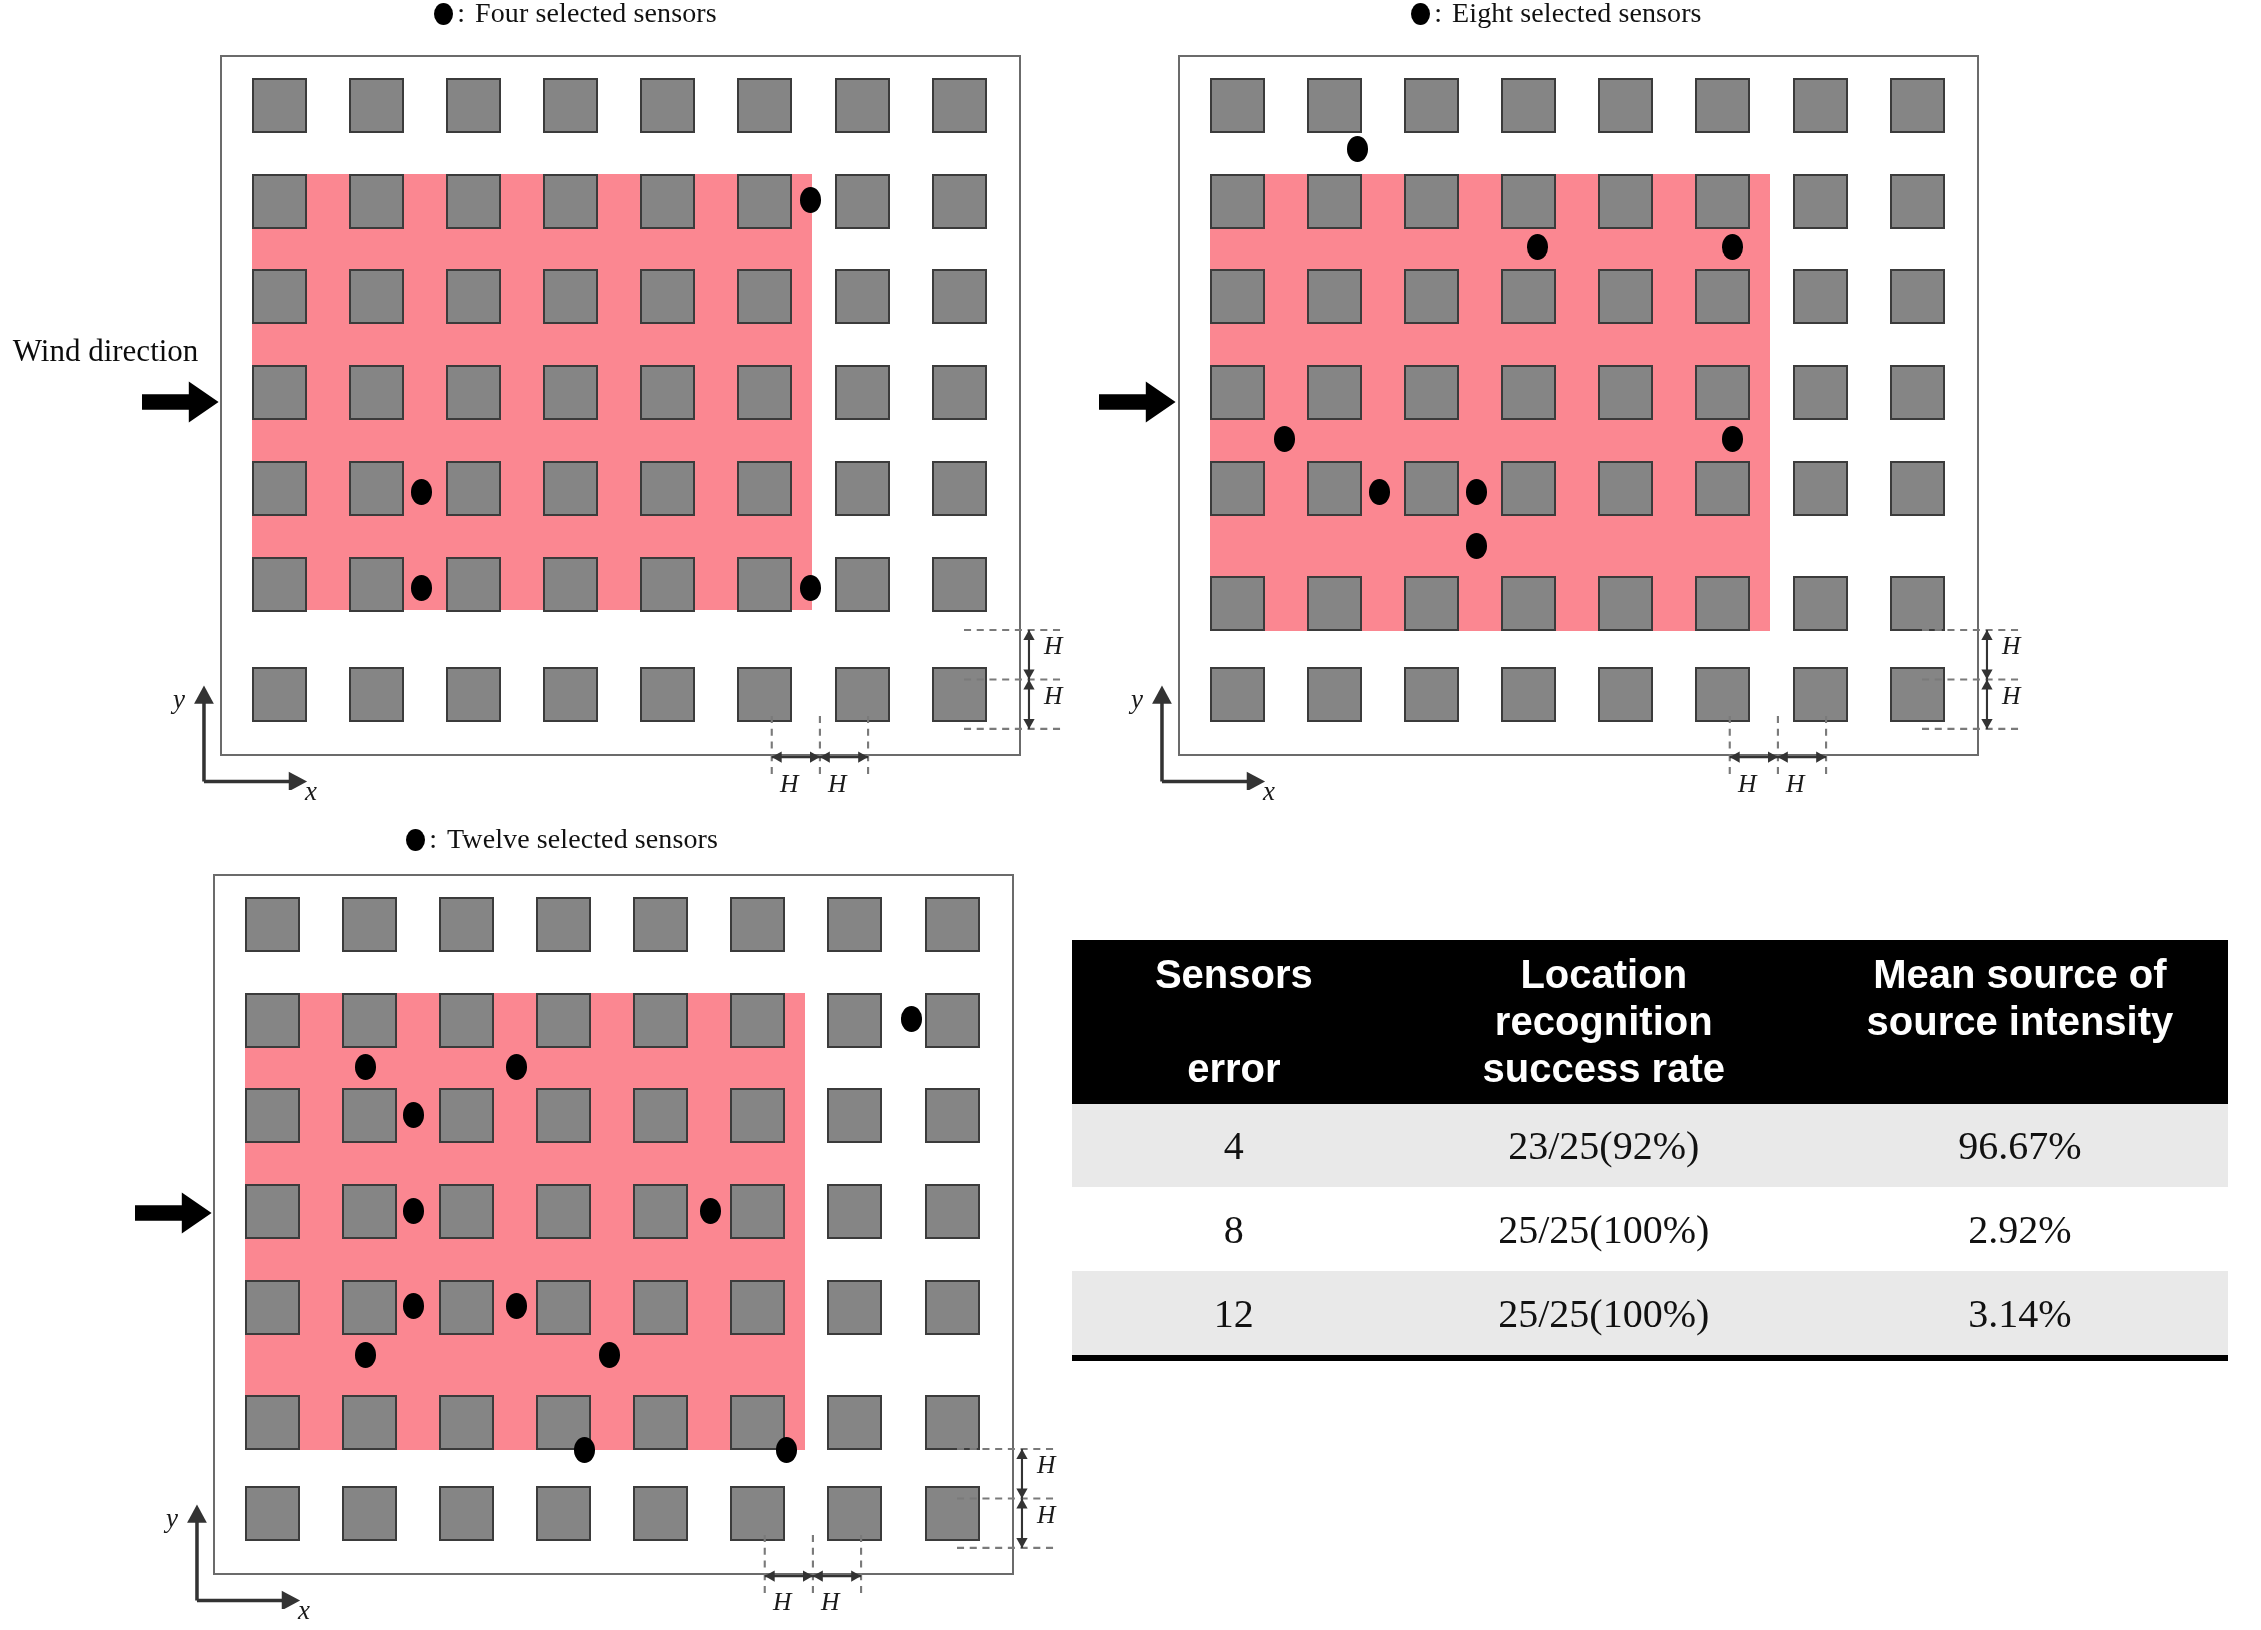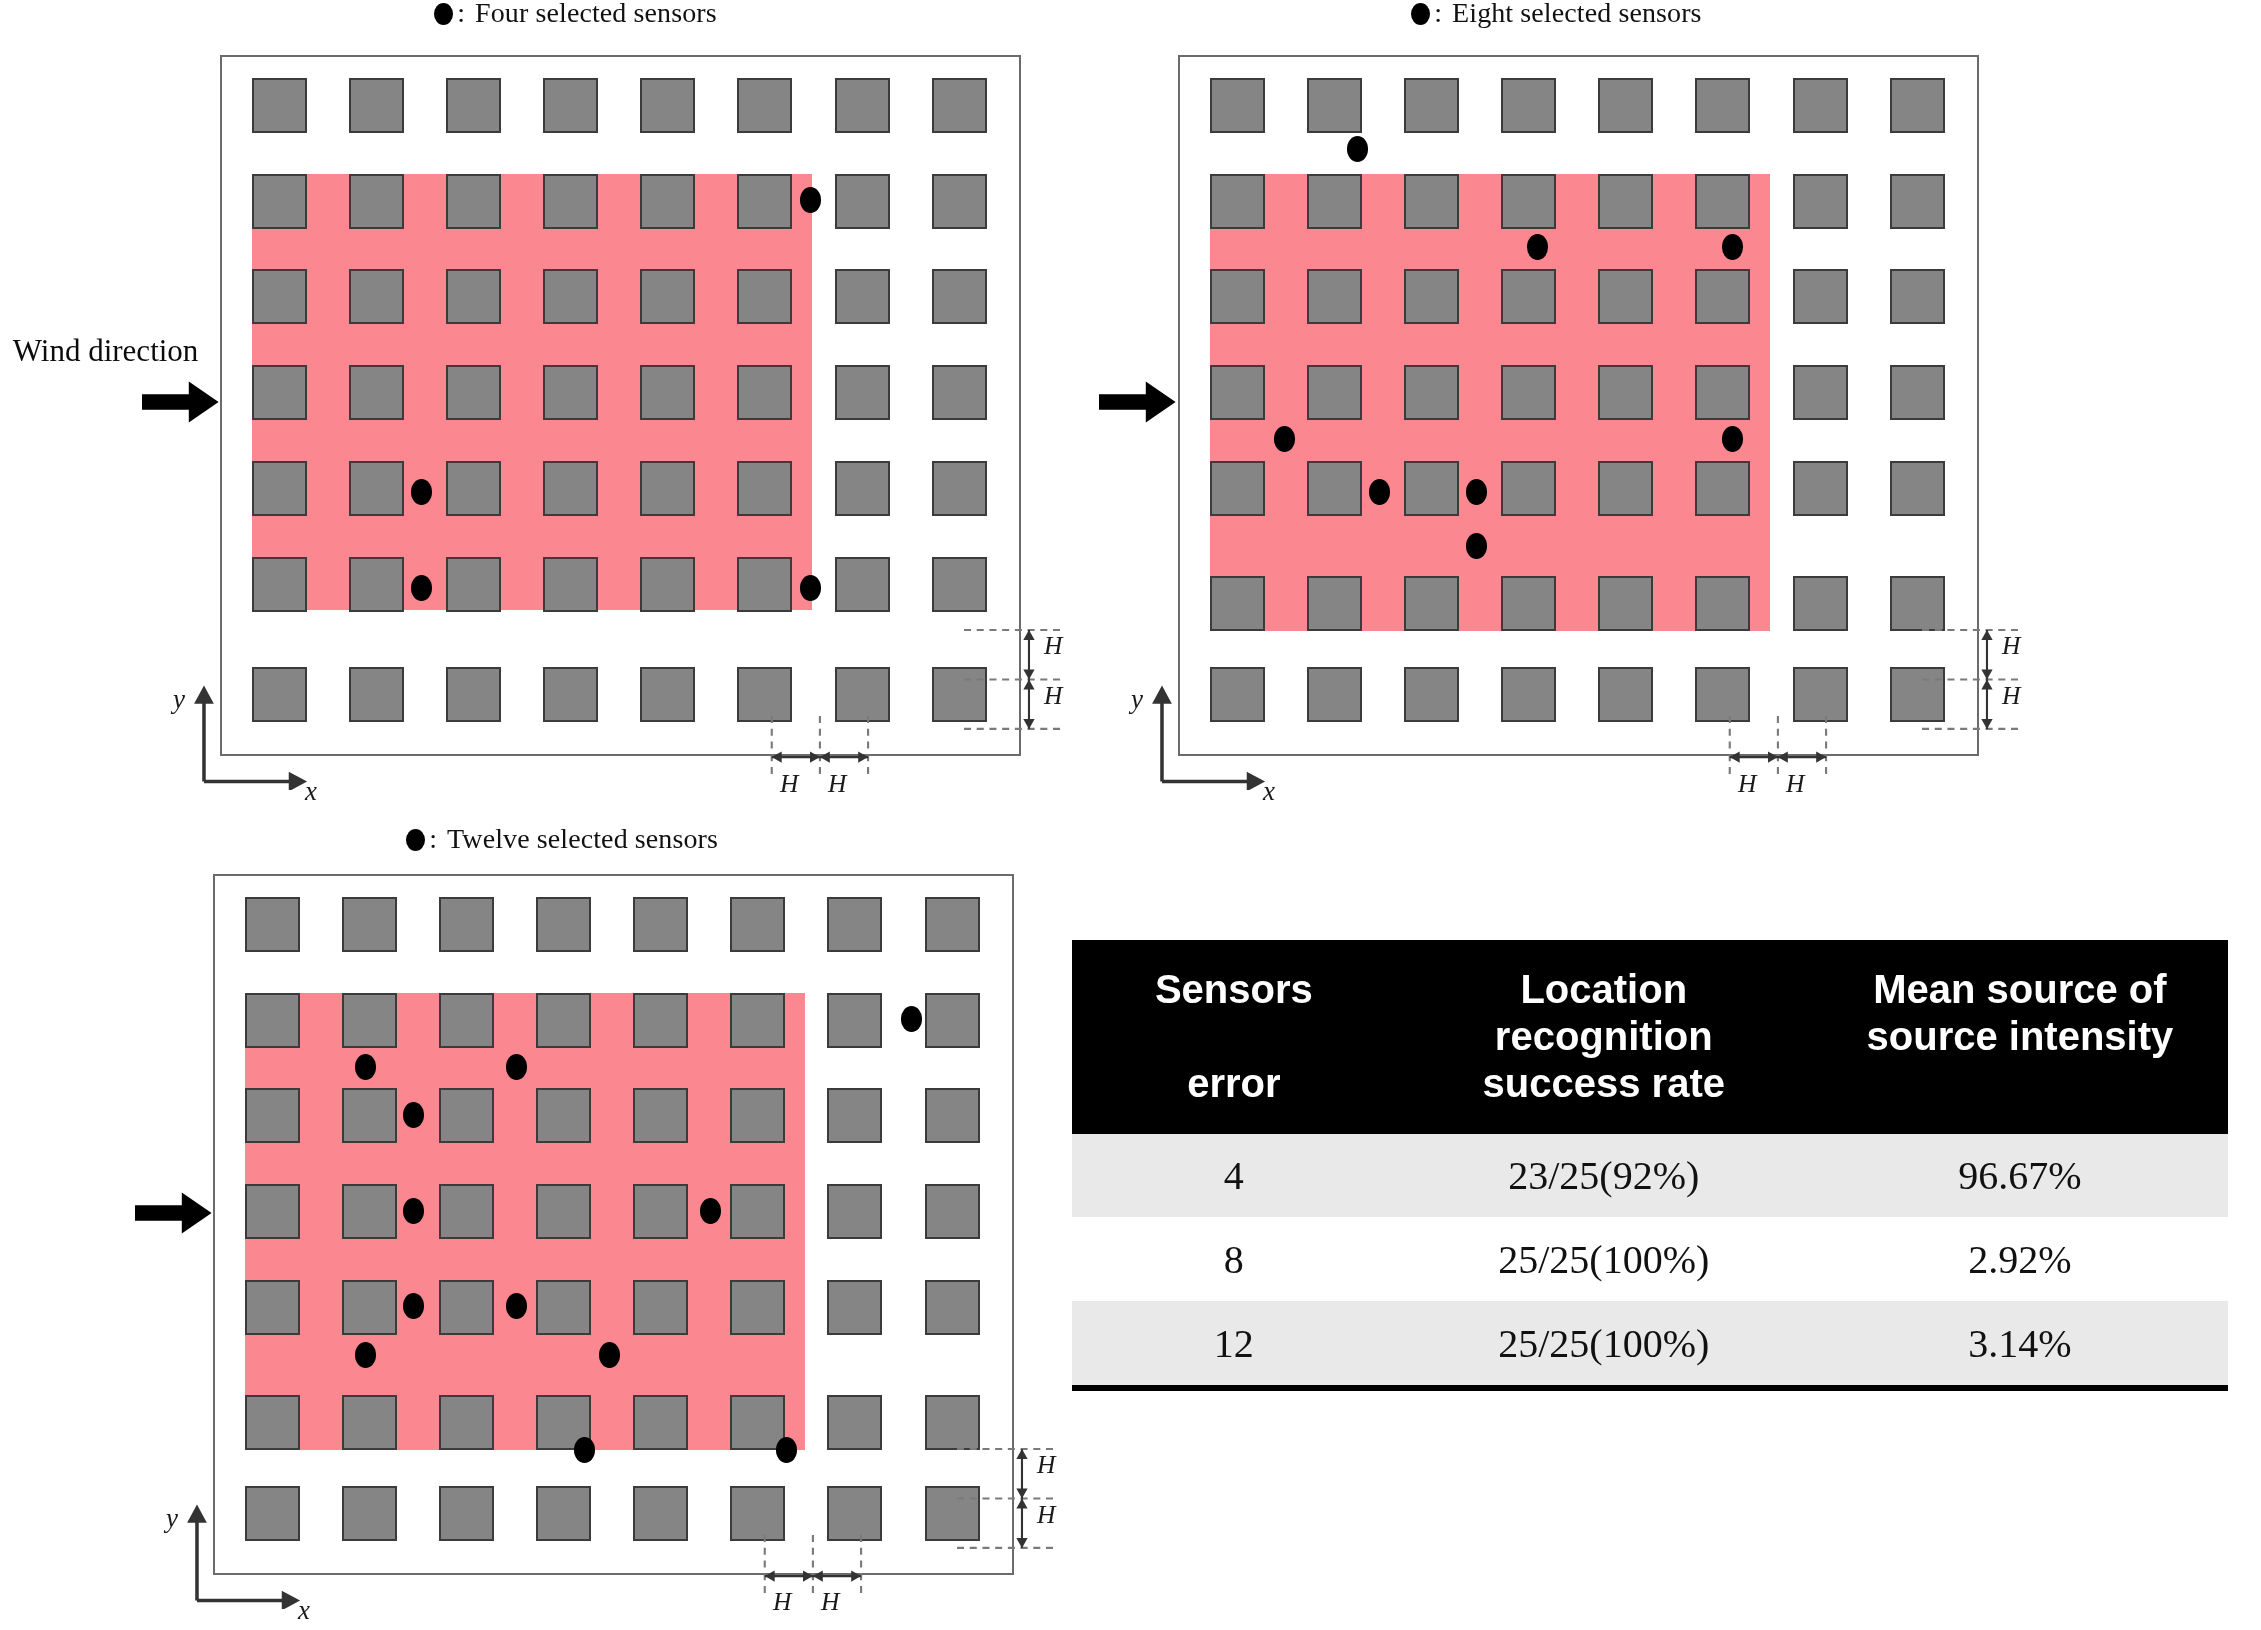--- a/index.html
+++ b/index.html
@@ -45,21 +45,21 @@
     position:absolute;font-style:italic;font-size:25.5px;color:#1a1a1a;
     font-family:"Liberation Serif", serif;
   }
   
   .rtable{
     position:absolute;border-collapse:collapse;
     font-family:"Liberation Sans", sans-serif;
   }
   .rtable th{
     background:#000;color:#fff;font-weight:bold;
-    font-size:40px;line-height:1.18;padding:26px 7px;
+    font-size:40px;line-height:1.18;padding:11px 7px;
     vertical-align:middle;
     font-family:"Liberation Sans", sans-serif;
   }
   .rtable td{
     font-size:40px;text-align:center;color:#111;
     padding:18.4px 7px;font-weight:normal;
     font-family:"Liberation Serif", serif;
   }
   .rtable tr.alt td{background:#e9e9e9;}
   .rtable tr.plain td{background:#ffffff;}

